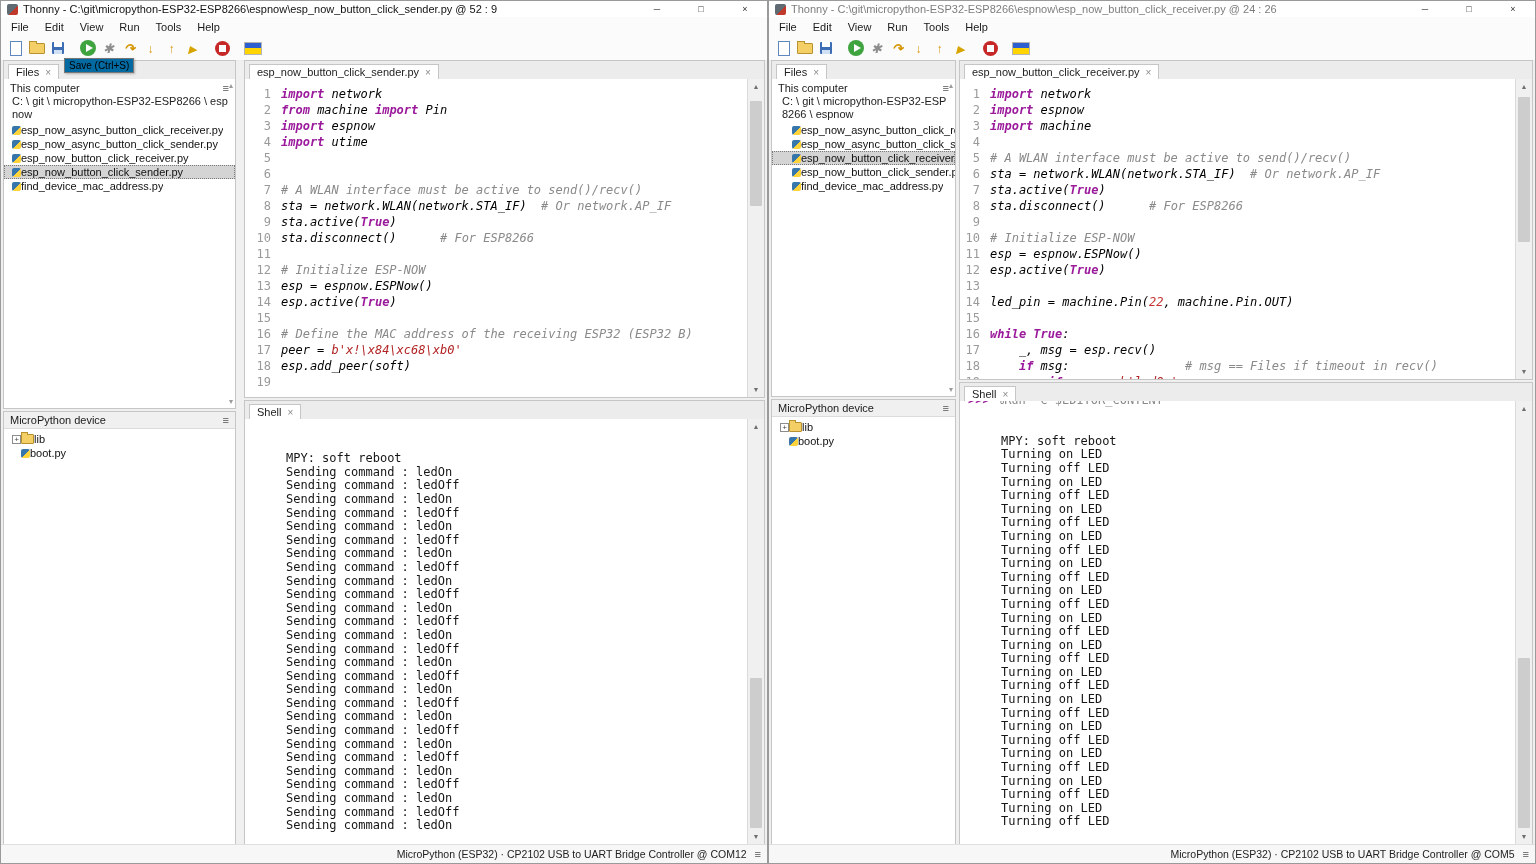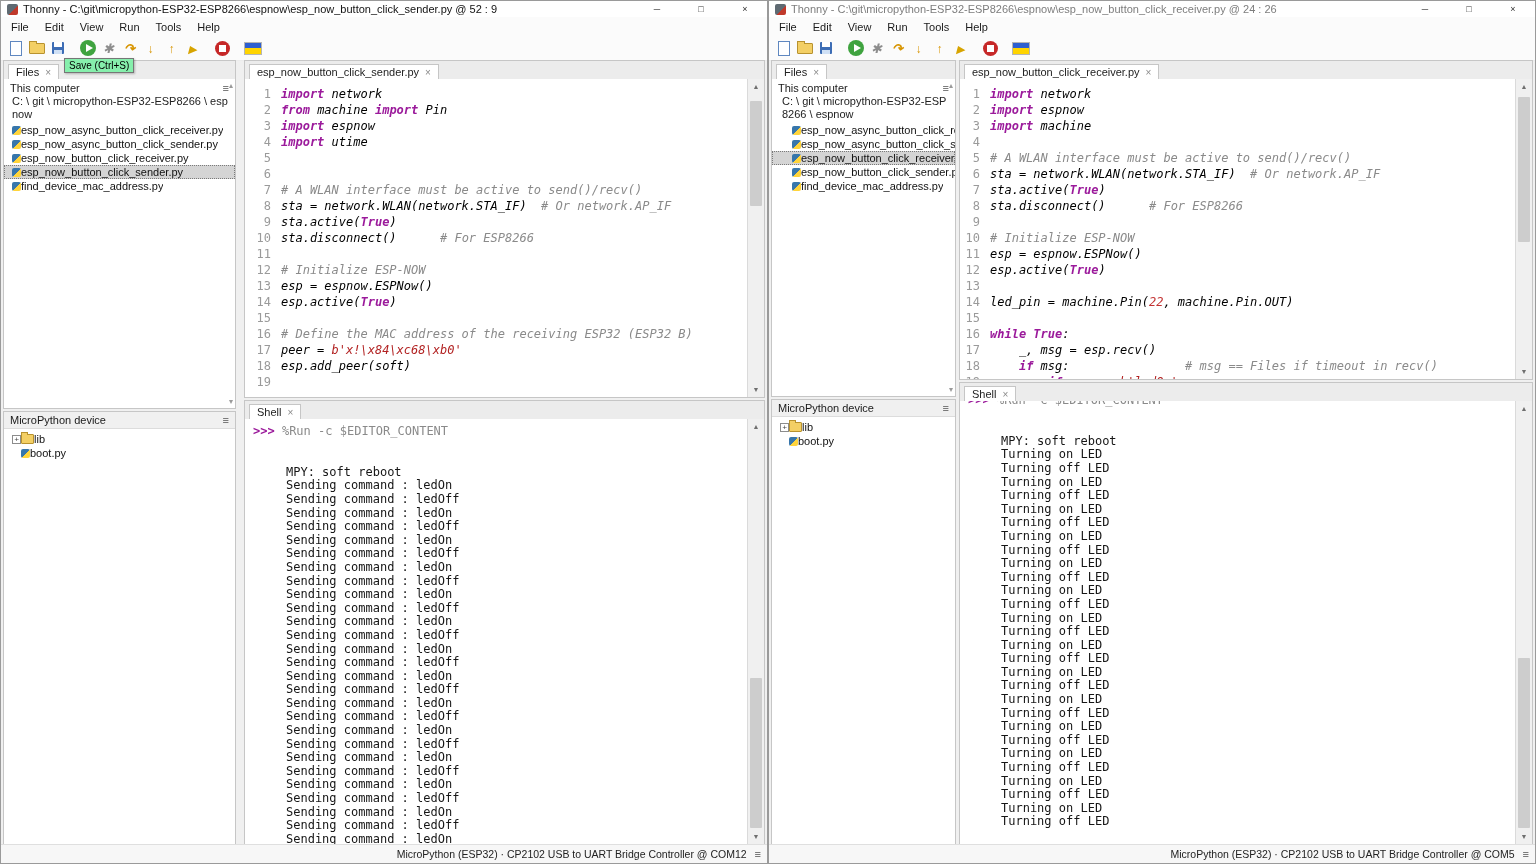--- a/index.html
+++ b/index.html
@@ -36,21 +36,21 @@
   .ic-run::before{content:'';position:absolute;left:6px;top:4px;border-left:7px solid #fff;border-top:4px solid transparent;border-bottom:4px solid transparent;}
   .ic-debug::before{content:'\2731';color:#8d8d8d;font-size:13px;line-height:18px;}
   .ic-step-over::before{content:'\21B7';color:#d79400;font-weight:bold;font-size:13px;}
   .ic-step-into::before{content:'\2193';color:#d79400;font-weight:bold;font-size:12px;}
   .ic-step-out::before{content:'\2191';color:#d79400;font-weight:bold;font-size:12px;}
   .ic-resume::before{content:'\25B6';color:#d7a400;font-size:11px;}
   .ic-stop{width:15px;height:15px;border-radius:50%;background:#c62828;}
   .ic-stop::before{content:'';position:absolute;left:4px;top:4px;width:7px;height:7px;background:#fff;}
   .ic-flag{width:16px;height:11px;background:linear-gradient(#2e5fcf 50%,#ffd400 50%);border:1px solid #b5b5b5;}
 
-  .tooltip{position:absolute;left:63px;top:57px;background:#86efac;border:1px solid #767676;font-size:10px;padding:1px 4px;z-index:50;color:#000;box-shadow:1px 1px 2px rgba(0,0,0,.25);}
+  .tooltip{position:absolute;left:63px;top:57px;background:#0369a1;border:1px solid #767676;font-size:10px;padding:1px 4px;z-index:50;color:#000;box-shadow:1px 1px 2px rgba(0,0,0,.25);}
 
   
   .panel{background:#fff;border:1px solid #c6c6c6;box-sizing:border-box;position:absolute;overflow:hidden;}
   .sidebar{position:absolute;left:2px;top:59px;bottom:18px;width:var(--sbw);}
   .files-panel{top:0;left:0;right:0;height:var(--fph);}
   .device-panel{left:0;right:0;top:calc(var(--fph) + 2px);bottom:0;}
   .editor-panel{left:var(--edl);right:2px;top:59px;height:var(--edh);}
   .shell-panel{left:var(--edl);right:2px;top:var(--sht);bottom:18px;}
 
   .tabrow{height:18px;background:#ececec;border-bottom:1px solid #c6c6c6;position:relative;}
@@ -267,21 +267,20 @@
   </div>
 
   <div class="panel shell-panel">
     <div class="tabrow">
       <span class="tab">
         <span>Shell</span>
         <span class="tabx">×</span>
       </span>
     </div>
     <div class="shell-text">
-        <div class="sline"><span class="sg-prompt">&gt;&gt;&gt; </span><span class="sg-magic">%Run -c $EDITOR_CONTENT</span></div>
         <div class="sline">&nbsp;</div>
         <div class="sline">&nbsp;</div>
         <div class="sline"><span class="sg-out">MPY: soft reboot</span></div>
         <div class="sline"><span class="sg-out">Sending command : ledOn</span></div>
         <div class="sline"><span class="sg-out">Sending command : ledOff</span></div>
         <div class="sline"><span class="sg-out">Sending command : ledOn</span></div>
         <div class="sline"><span class="sg-out">Sending command : ledOff</span></div>
         <div class="sline"><span class="sg-out">Sending command : ledOn</span></div>
         <div class="sline"><span class="sg-out">Sending command : ledOff</span></div>
         <div class="sline"><span class="sg-out">Sending command : ledOn</span></div>

